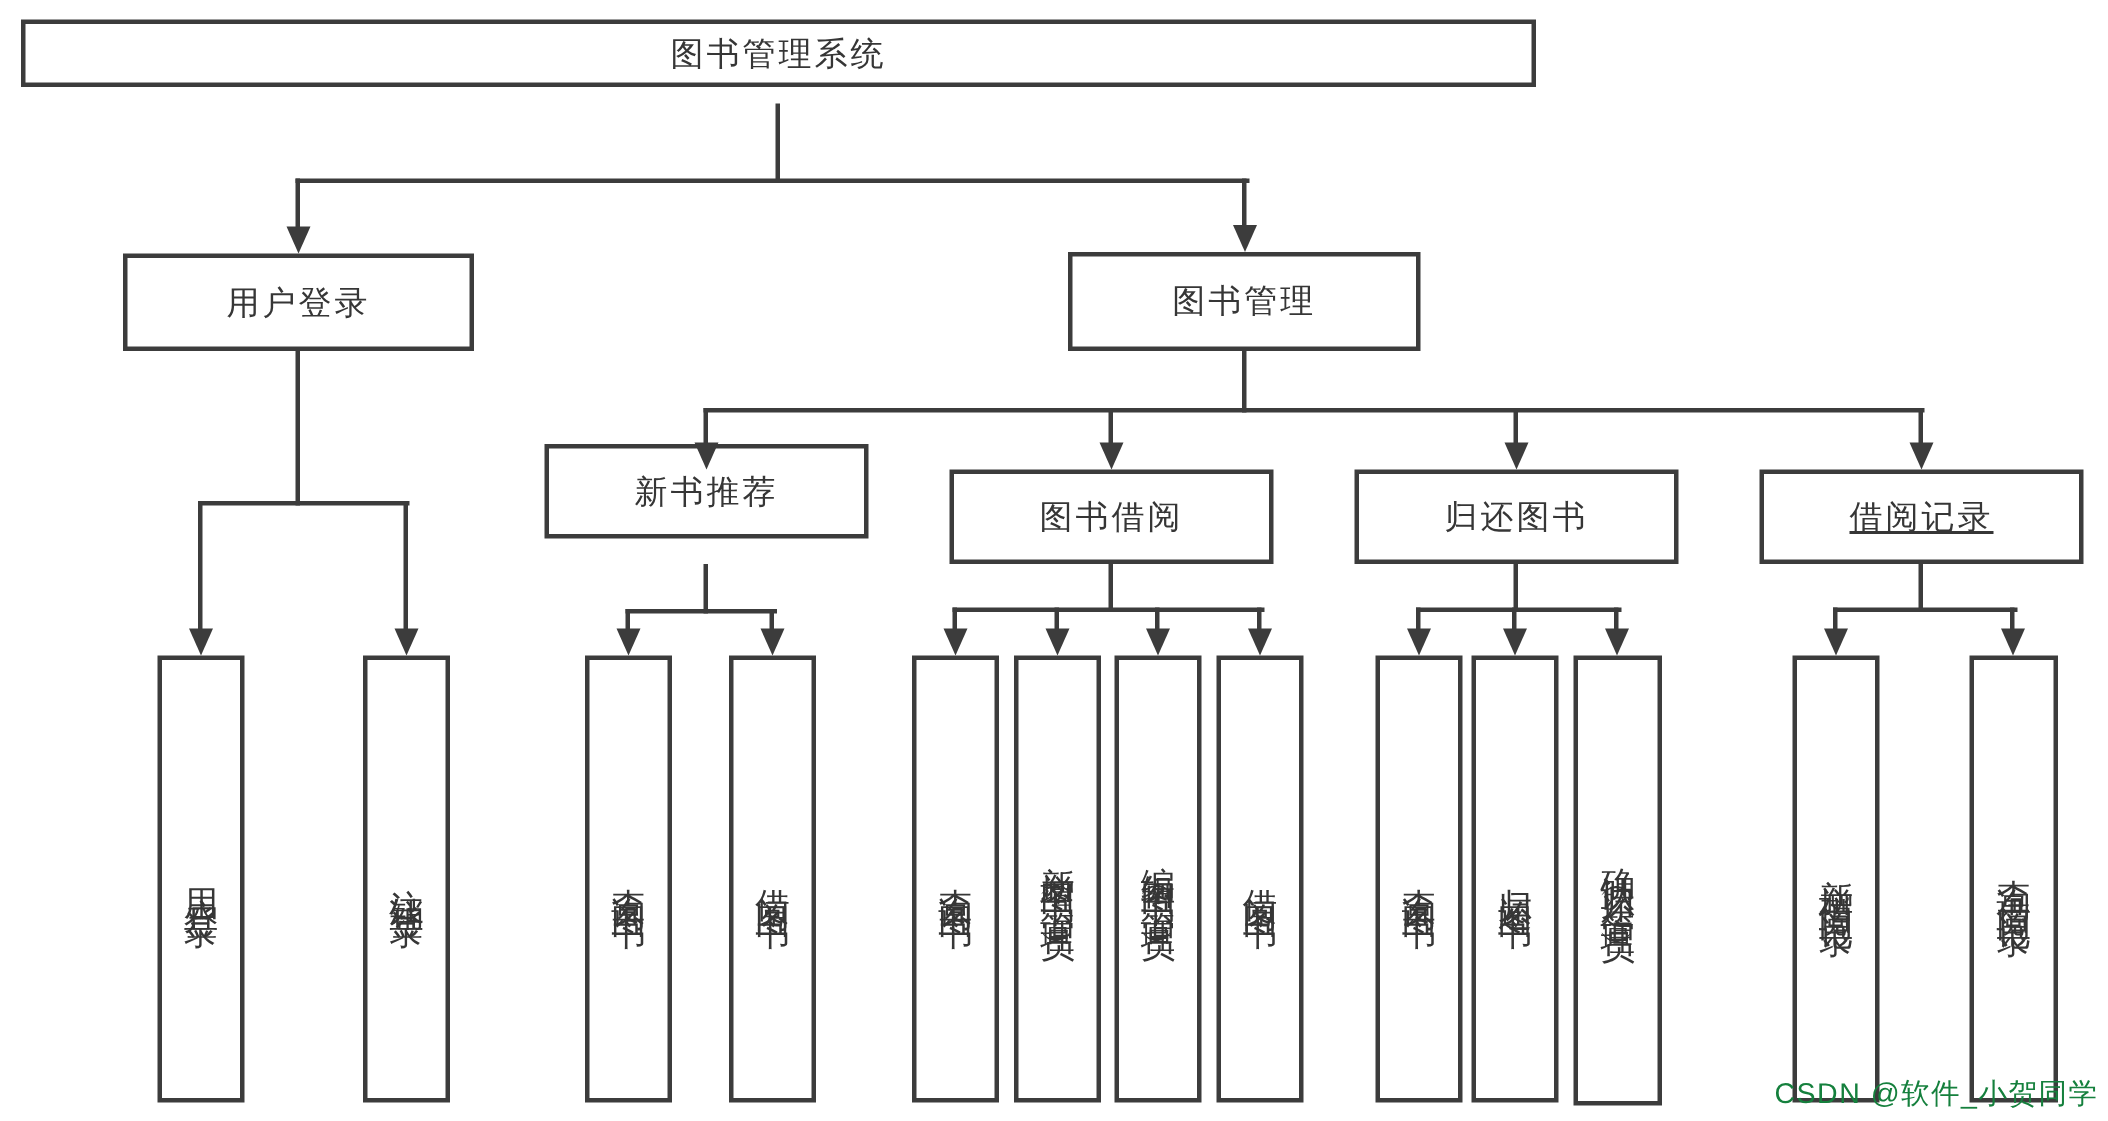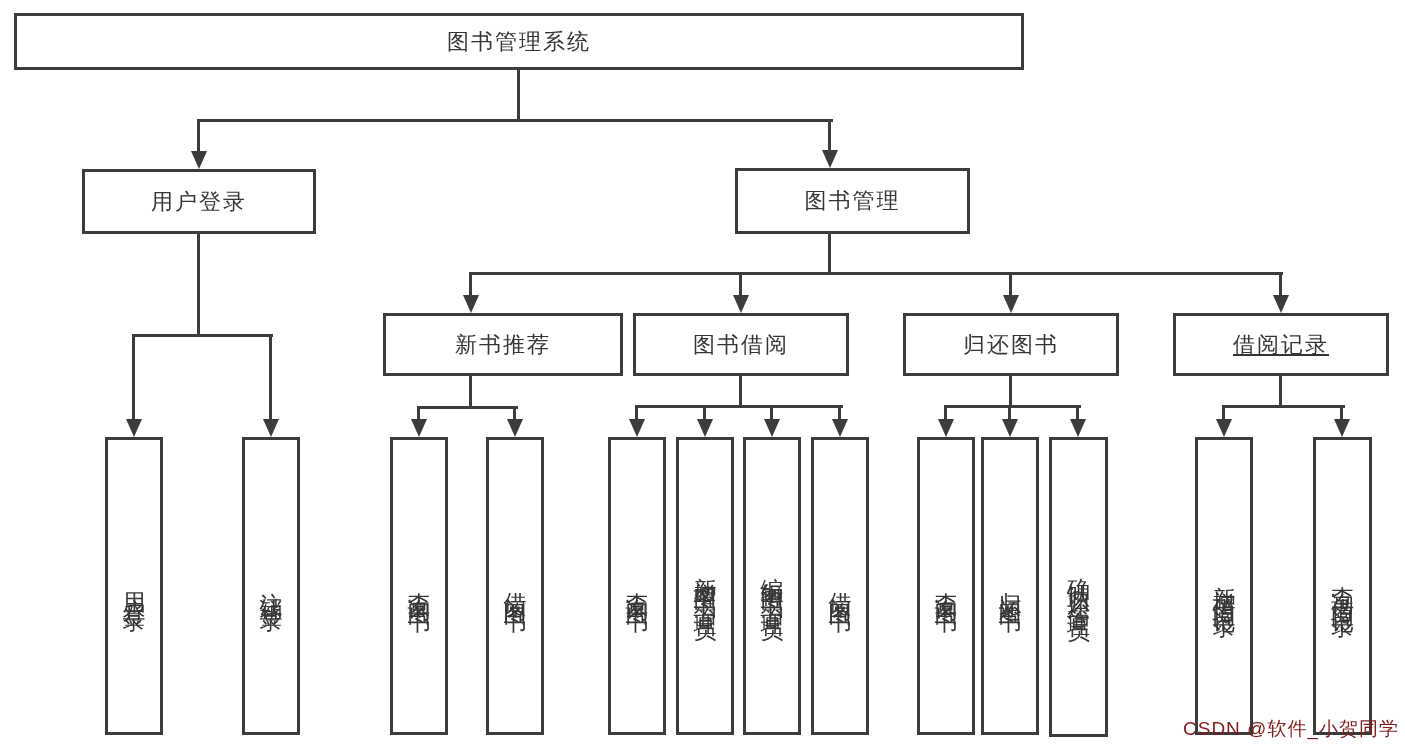--- a/index.html
+++ b/index.html
@@ -38,43 +38,43 @@
     width:0;height:0;
     border-left:8px solid transparent;
     border-right:8px solid transparent;
     border-top:18px solid #3c3c3c;
   }
   .watermark{
     position:absolute;
     left:1183px;top:716px;
     font-size:19px;
     letter-spacing:1px;
-    color:#7f1d1d;
+    color:#15803d;
     z-index:5;
     white-space:nowrap;
   }
 </style>
 </head>
 <body>
 
 <div class="canvas">
 
-  <div class="box" style="left:14px;top:13px;width:1010px;height:57px;">
+  <div class="box" style="left:14px;top:13px;width:1010px;height:45px;">
     <span>图书管理系统</span>
   </div>
 
   <div class="box" style="left:82px;top:169px;width:234px;height:65px;">
     <span>用户登录</span>
   </div>
 
-  <div class="box" style="left:712px;top:168px;width:235px;height:66px;margin-left:23px;">
+  <div class="box" style="left:712px;top:168px;width:235px;height:66px;">
     <span>图书管理</span>
   </div>
 
-  <div class="box" style="left:363px;top:313px;width:240px;height:63px;margin-left:20px;">
+  <div class="box" style="left:363px;top:296px;width:216px;height:63px;">
     <span>新书推荐</span>
   </div>
 
   <div class="box" style="left:633px;top:313px;width:216px;height:63px;">
     <span>图书借阅</span>
   </div>
 
   <div class="box" style="left:903px;top:313px;width:216px;height:63px;">
     <span>归还图书</span>
   </div>

